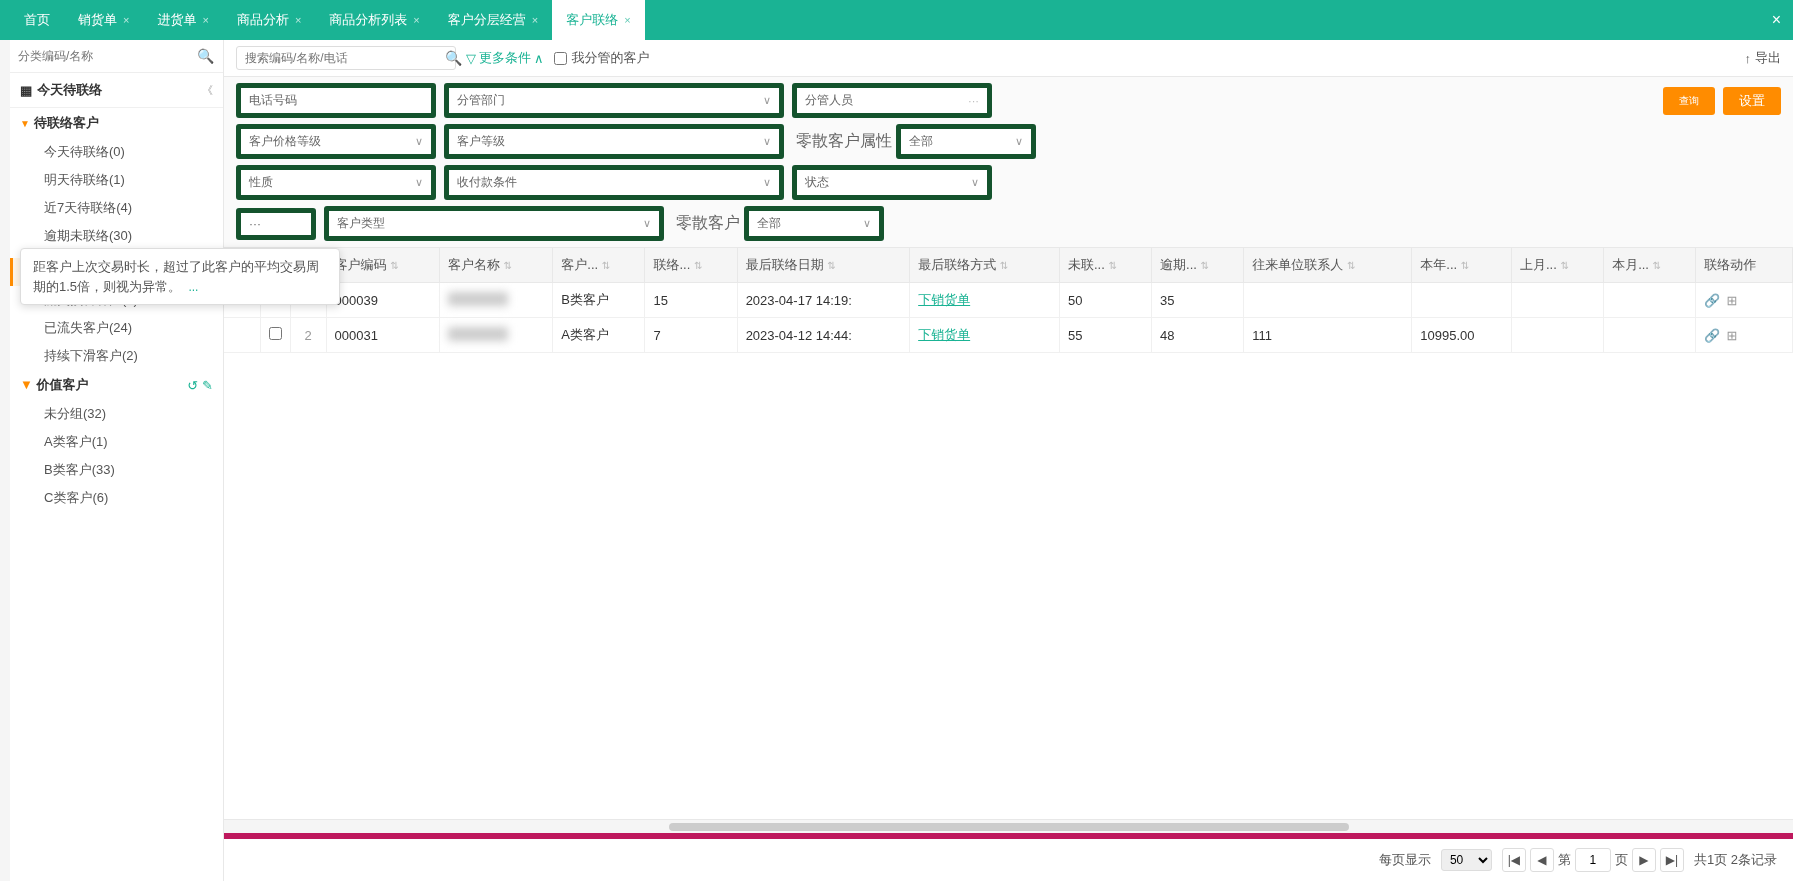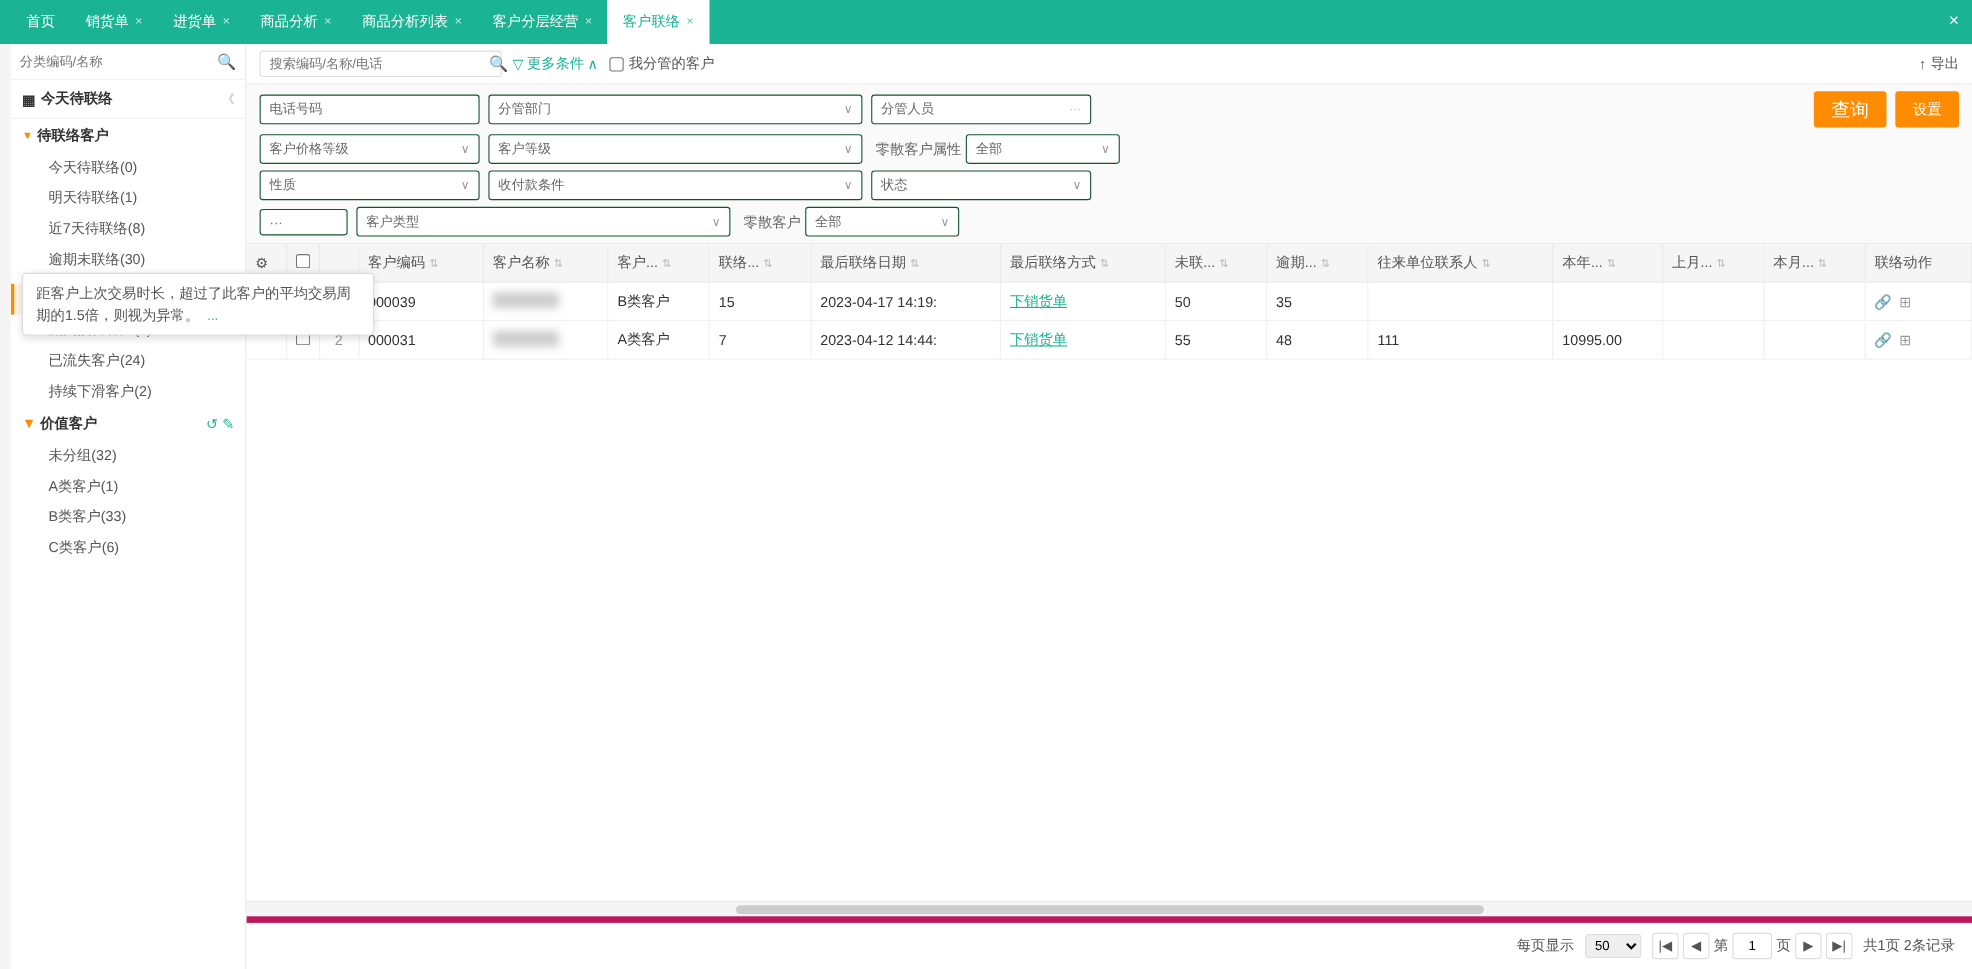--- a/index.html
+++ b/index.html
@@ -208,21 +208,21 @@
     .filter-row {
       display: flex;
       align-items: center;
       gap: 8px;
       margin-bottom: 6px;
     }
     .filter-row:last-child { margin-bottom: 0; }
     .filter-field {
       display: flex;
       align-items: center;
-      border: 1px solid #14532d;
+      border: 5px solid #14532d;
       border-radius: 3px;
       background: white;
       padding: 4px 8px;
       min-width: 200px;
       gap: 6px;
       position: relative;
       text-align: center;
     }
     .filter-field .label { color: #666; font-size: 12px; white-space: nowrap; }
     .filter-field .dropdown-arrow { color: #999; margin-left: auto; font-size: 11px; }
@@ -231,32 +231,32 @@
       gap: 8px;
       margin-left: auto;
     }
     .btn-query {
       background: #ff8c00;
       color: white;
       border: none;
       border-radius: 3px;
       padding: 5px 16px;
       cursor: pointer;
-      font-size: 17px;
+      font-size: 10px;
     }
     .btn-settings {
       background: #ff8c00;
       color: white;
       border: none;
       border-radius: 3px;
       padding: 5px 16px;
       cursor: pointer;
       font-size: 13px;
     }
-    .filter-label-inline { color: #666; font-size: 13px; white-space: nowrap; margin-left: 4px; }
+    .filter-label-inline { color: #666; font-size: 16px; white-space: nowrap; margin-left: 4px; }
 
     
     .filter-field-with-label {
       display: flex;
       align-items: center;
       gap: 4px;
     }
 
     
     .table-container {
@@ -443,21 +443,21 @@
       </span>
       <span class="collapse-icon">《</span>
     </div>
 
     <div class="sidebar-group-header">
       <span class="arrow">▼</span>
       <span>待联络客户</span>
     </div>
     <div class="sidebar-item">今天待联络(0)</div>
     <div class="sidebar-item">明天待联络(1)</div>
-    <div class="sidebar-item">近7天待联络(8)</div>
+    <div class="sidebar-item">近7天待联络(4)</div>
     <div class="sidebar-item">逾期未联络(30)</div>
 
     <div style="padding: 4px 10px 4px 22px; color: #666; font-size: 12px; cursor: pointer; display: flex; align-items: center; gap: 4px;">
     </div>
 
     <div class="sidebar-item-anomaly">
       <span>回购异常客户(2)</span>
       <span class="info-icon">i</span>
     </div>
 

